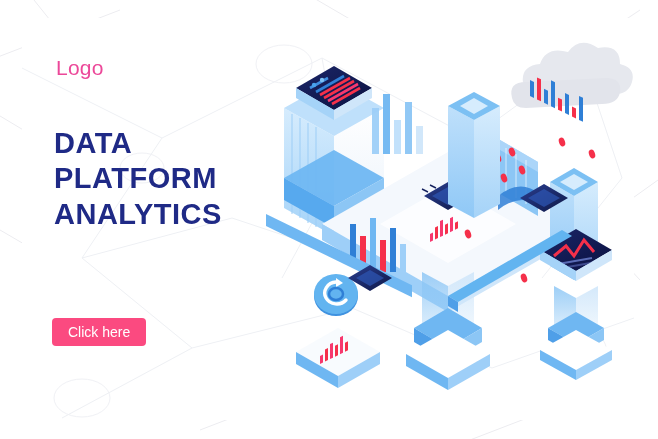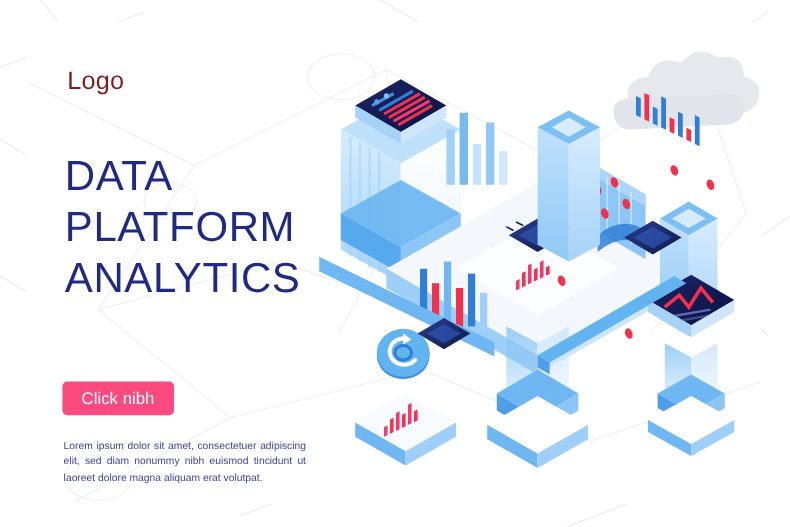--- a/index.html
+++ b/index.html
@@ -22,30 +22,30 @@
     width:612px;height:402px;
     background:#ffffff;
     overflow:hidden;
     z-index:1;
   }
   
   .net{position:absolute;inset:0;z-index:1;pointer-events:none;}
   
   #logo{
     position:absolute;left:34px;top:38px;
-    font-size:21px;color:#7f1d1d;
+    font-size:21px;color:#ec4899;
     letter-spacing:.2px;
     z-index:4;
   }
   #headline{
     position:absolute;left:32px;top:108px;
     width:250px;
     color:#1f2a86;
-    font-size:35px;
-    font-weight:normal;
+    font-size:29px;
+    font-weight:bold;
     line-height:1.22;
     letter-spacing:.5px;
     z-index:4;
   }
   #headline div{white-space:nowrap;}
   #cta-button{
     position:absolute;left:30px;top:300px;
     background:#fb4a80;
     color:#ffffff;
     border:none;
@@ -114,23 +114,22 @@
   </svg>
 
   <div id="logo">Logo</div>
 
   <div id="headline">
     <div>DATA</div>
     <div>PLATFORM</div>
     <div>ANALYTICS</div>
   </div>
 
-  <button id="cta-button">Click nibh</button>
-
-  <p id="body-copy">Lorem ipsum dolor sit amet, consectetuer adipiscing elit, sed diam nonummy nibh euismod tincidunt ut laoreet dolore magna aliquam erat volutpat.</p>
+  <button id="cta-button">Click here</button>
+
 
   <div id="illustration">
   <svg width="372" height="380" viewBox="0 0 372 380" xmlns="http://www.w3.org/2000/svg">
     <defs>
       <linearGradient id="gBlueV" x1="0" y1="0" x2="0" y2="1">
         <stop offset="0%" stop-color="#bfe0fb"></stop>
             <stop offset="100%" stop-color="#8fc8f6"></stop>
       </linearGradient>
       <linearGradient id="gBlueV2" x1="0" y1="0" x2="0" y2="1">
         <stop offset="0%" stop-color="#d6ecfd"></stop>

